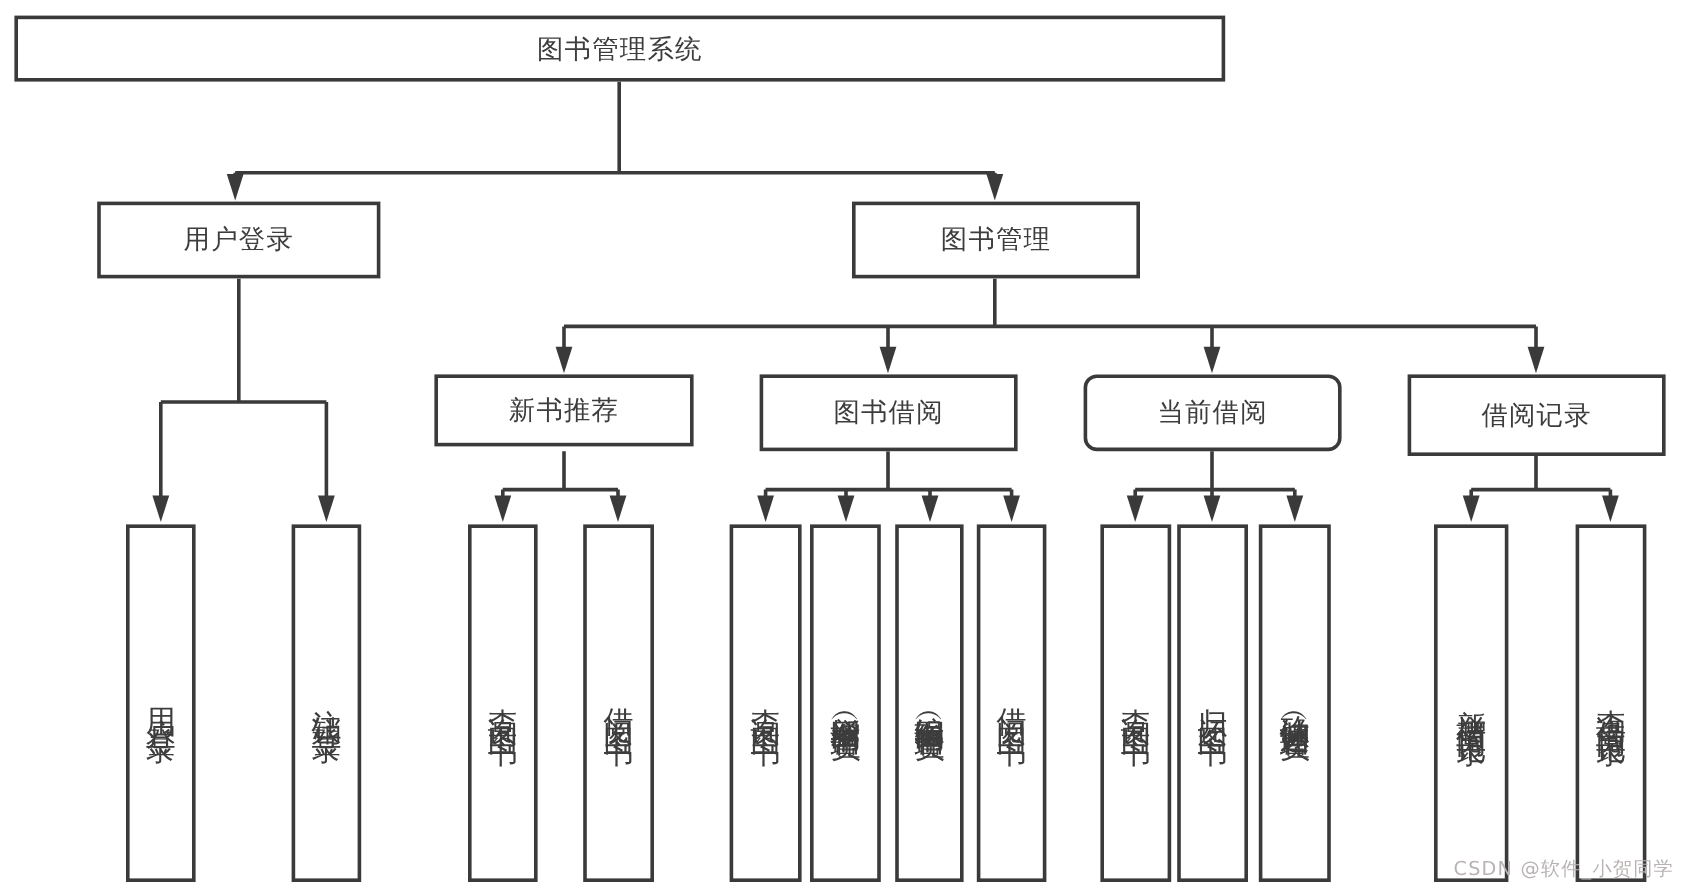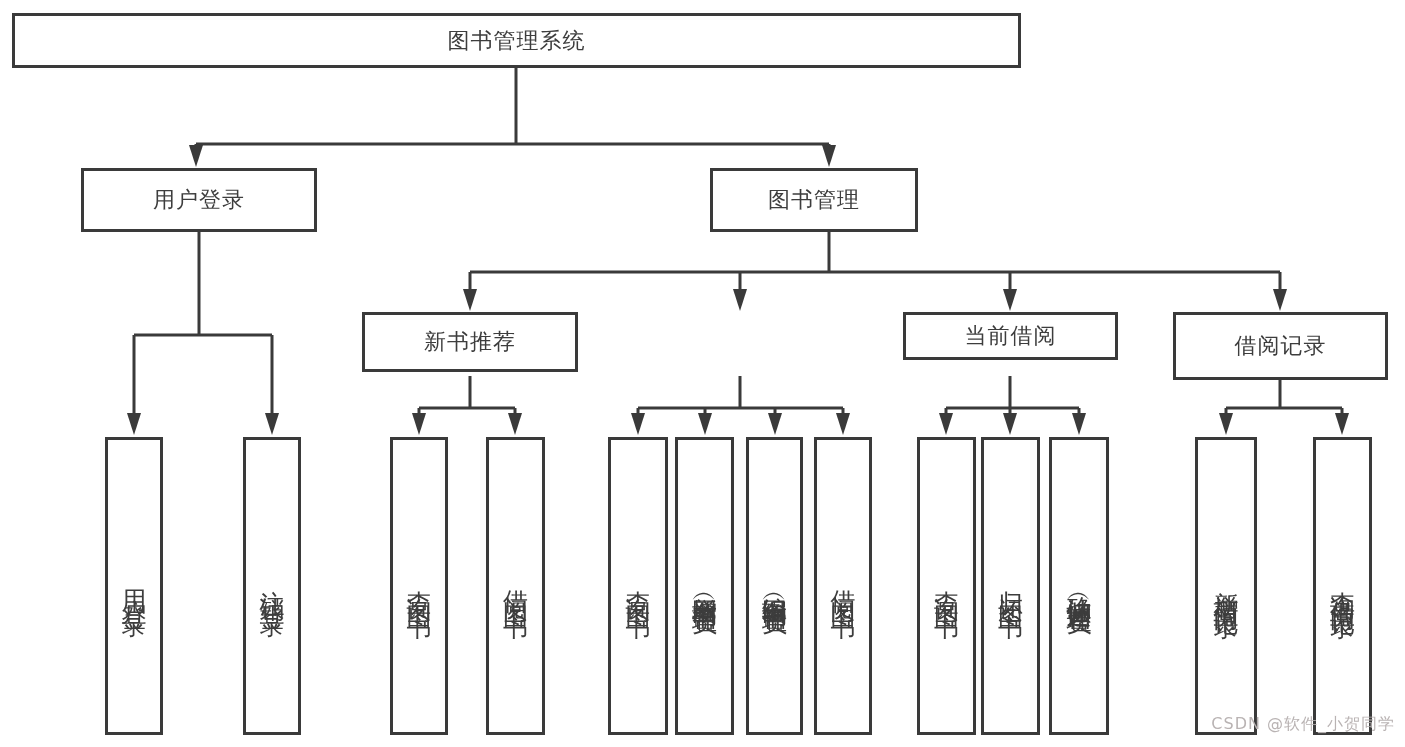--- a/index.html
+++ b/index.html
@@ -98,24 +98,25 @@
       <polygon points="1003,413 1017,413 1010,435"></polygon>
       <polygon points="1072,413 1086,413 1079,435"></polygon>
       <polygon points="1219,413 1233,413 1226,435"></polygon>
       <polygon points="1335,413 1349,413 1342,435"></polygon>
     </g>
   </svg>
 
   <div class="node h" style="left:12px; top:13px; width:1009px; height:55px;">图书管理系统</div>
 
   <div class="node h" style="left:81px; top:168px; width:236px; height:64px;">用户登录</div>
-  <div class="node h" style="left:710px; top:168px; width:208px; height:64px;">图书管理</div>
+  <div class="node h" style="left:710px; top:168px; width:240px; height:64px;">图书管理</div>
 
   <div class="node h" style="left:362px; top:312px; width:216px; height:60px;">新书推荐</div>
-  <div class="node h" style="left:903px; top:312px; width:215px; height:48px;">当前借阅</div>
+  <div class="node h" style="left:633px; top:312px; width:215px; height:64px;">图书借阅</div>
+  <div class="node h" style="left:903px; top:312px; width:215px; height:64px;border-radius:11px;">当前借阅</div>
   <div class="node h" style="left:1173px; top:312px; width:215px; height:68px;">借阅记录</div>
 
   <div class="node v loose" style="left:105px; top:437px; width:58px; height:298px;">用户登录</div>
   <div class="node v loose" style="left:243px; top:437px; width:58px; height:298px;">注销登录</div>
 
   <div class="node v loose" style="left:390px; top:437px; width:58px; height:298px;">查询图书</div>
   <div class="node v loose" style="left:486px; top:437px; width:59px; height:298px;">借阅图书</div>
 
   <div class="node v loose" style="left:608px; top:437px; width:60px; height:298px;">查询图书</div>
   <div class="node v tight" style="left:675px; top:437px; width:59px; height:298px;">新增图书（管理员）</div>

